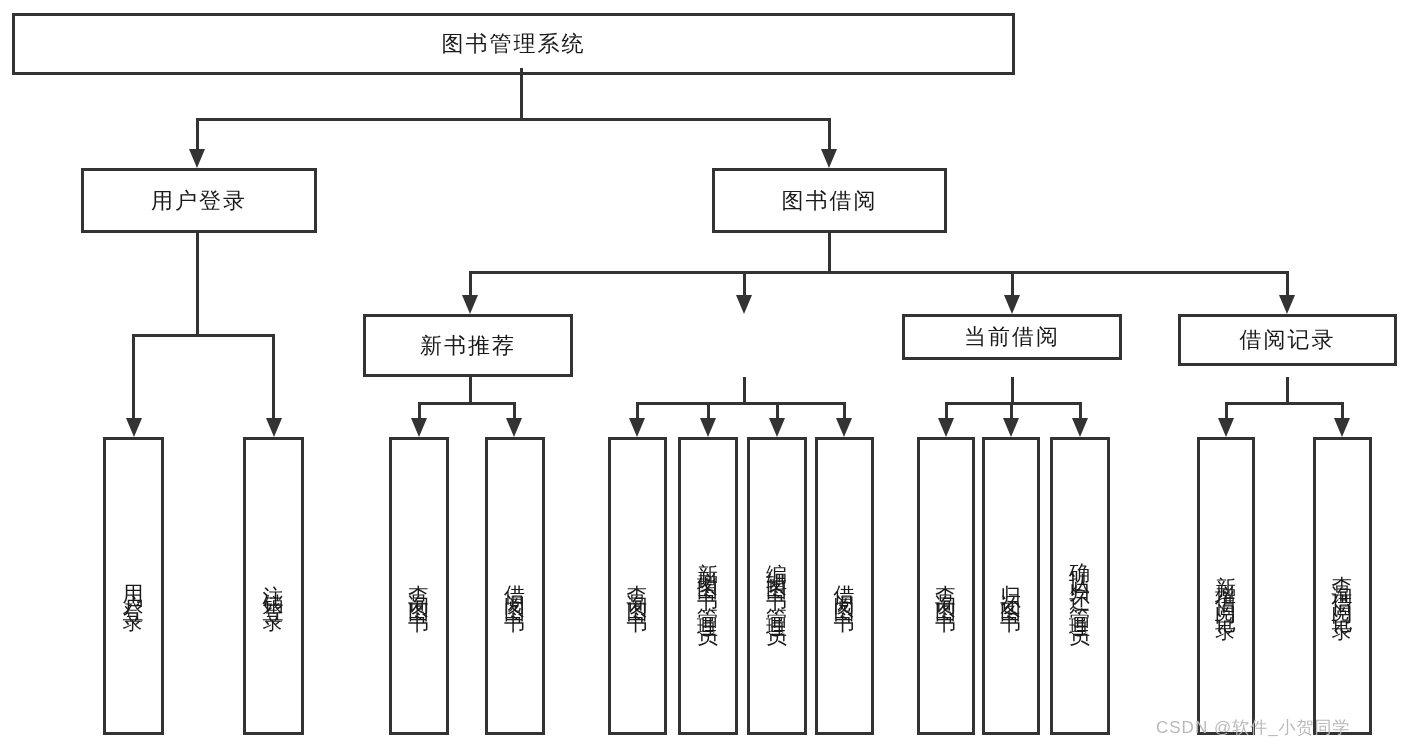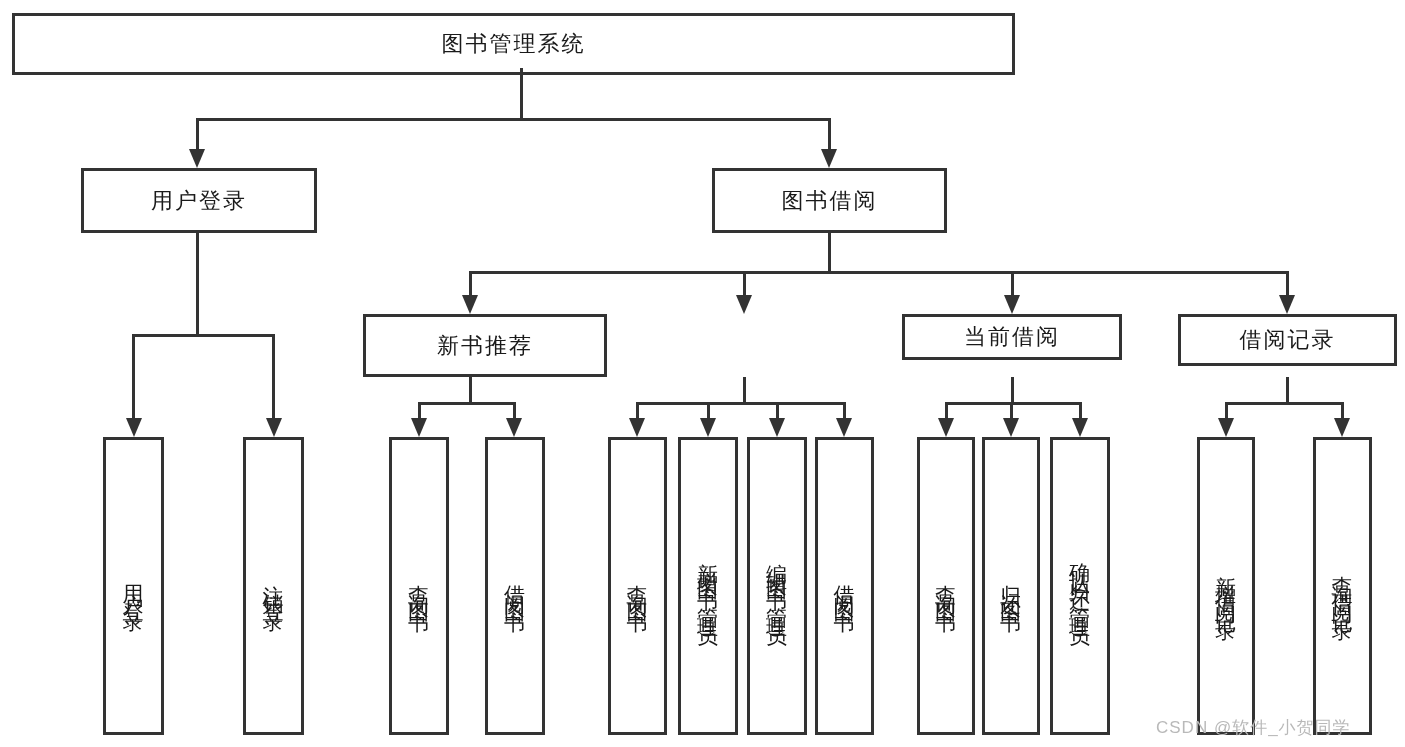--- a/index.html
+++ b/index.html
@@ -95,21 +95,21 @@
   <div class="hl" style="left:469px; top:271px; width:820px;"></div>
   <div class="vl" style="left:469px; top:271px; height:26px;"></div>
   <div class="arr" style="left:462px; top:295px;"></div>
   <div class="vl" style="left:743px; top:271px; height:26px;"></div>
   <div class="arr" style="left:736px; top:295px;"></div>
   <div class="vl" style="left:1011px; top:271px; height:26px;"></div>
   <div class="arr" style="left:1004px; top:295px;"></div>
   <div class="vl" style="left:1286px; top:271px; height:26px;"></div>
   <div class="arr" style="left:1279px; top:295px;"></div>
 
-  <div class="box hbox" style="left:363px; top:314px; width:244px; height:63px;">新书推荐</div>
+  <div class="box hbox" style="left:363px; top:314px; width:210px; height:63px;">新书推荐</div>
   <div class="box hbox" style="left:902px; top:314px; width:220px; height:46px;">当前借阅</div>
   <div class="box hbox" style="left:1178px; top:314px; width:219px; height:52px;">借阅记录</div>
 
   <div class="vl" style="left:469px; top:377px; height:28px;"></div>
   <div class="hl" style="left:418px; top:402px; width:98px;"></div>
   <div class="vl" style="left:418px; top:402px; height:18px;"></div>
   <div class="arr" style="left:411px; top:418px;"></div>
   <div class="vl" style="left:513px; top:402px; height:18px;"></div>
   <div class="arr" style="left:506px; top:418px;"></div>
 

